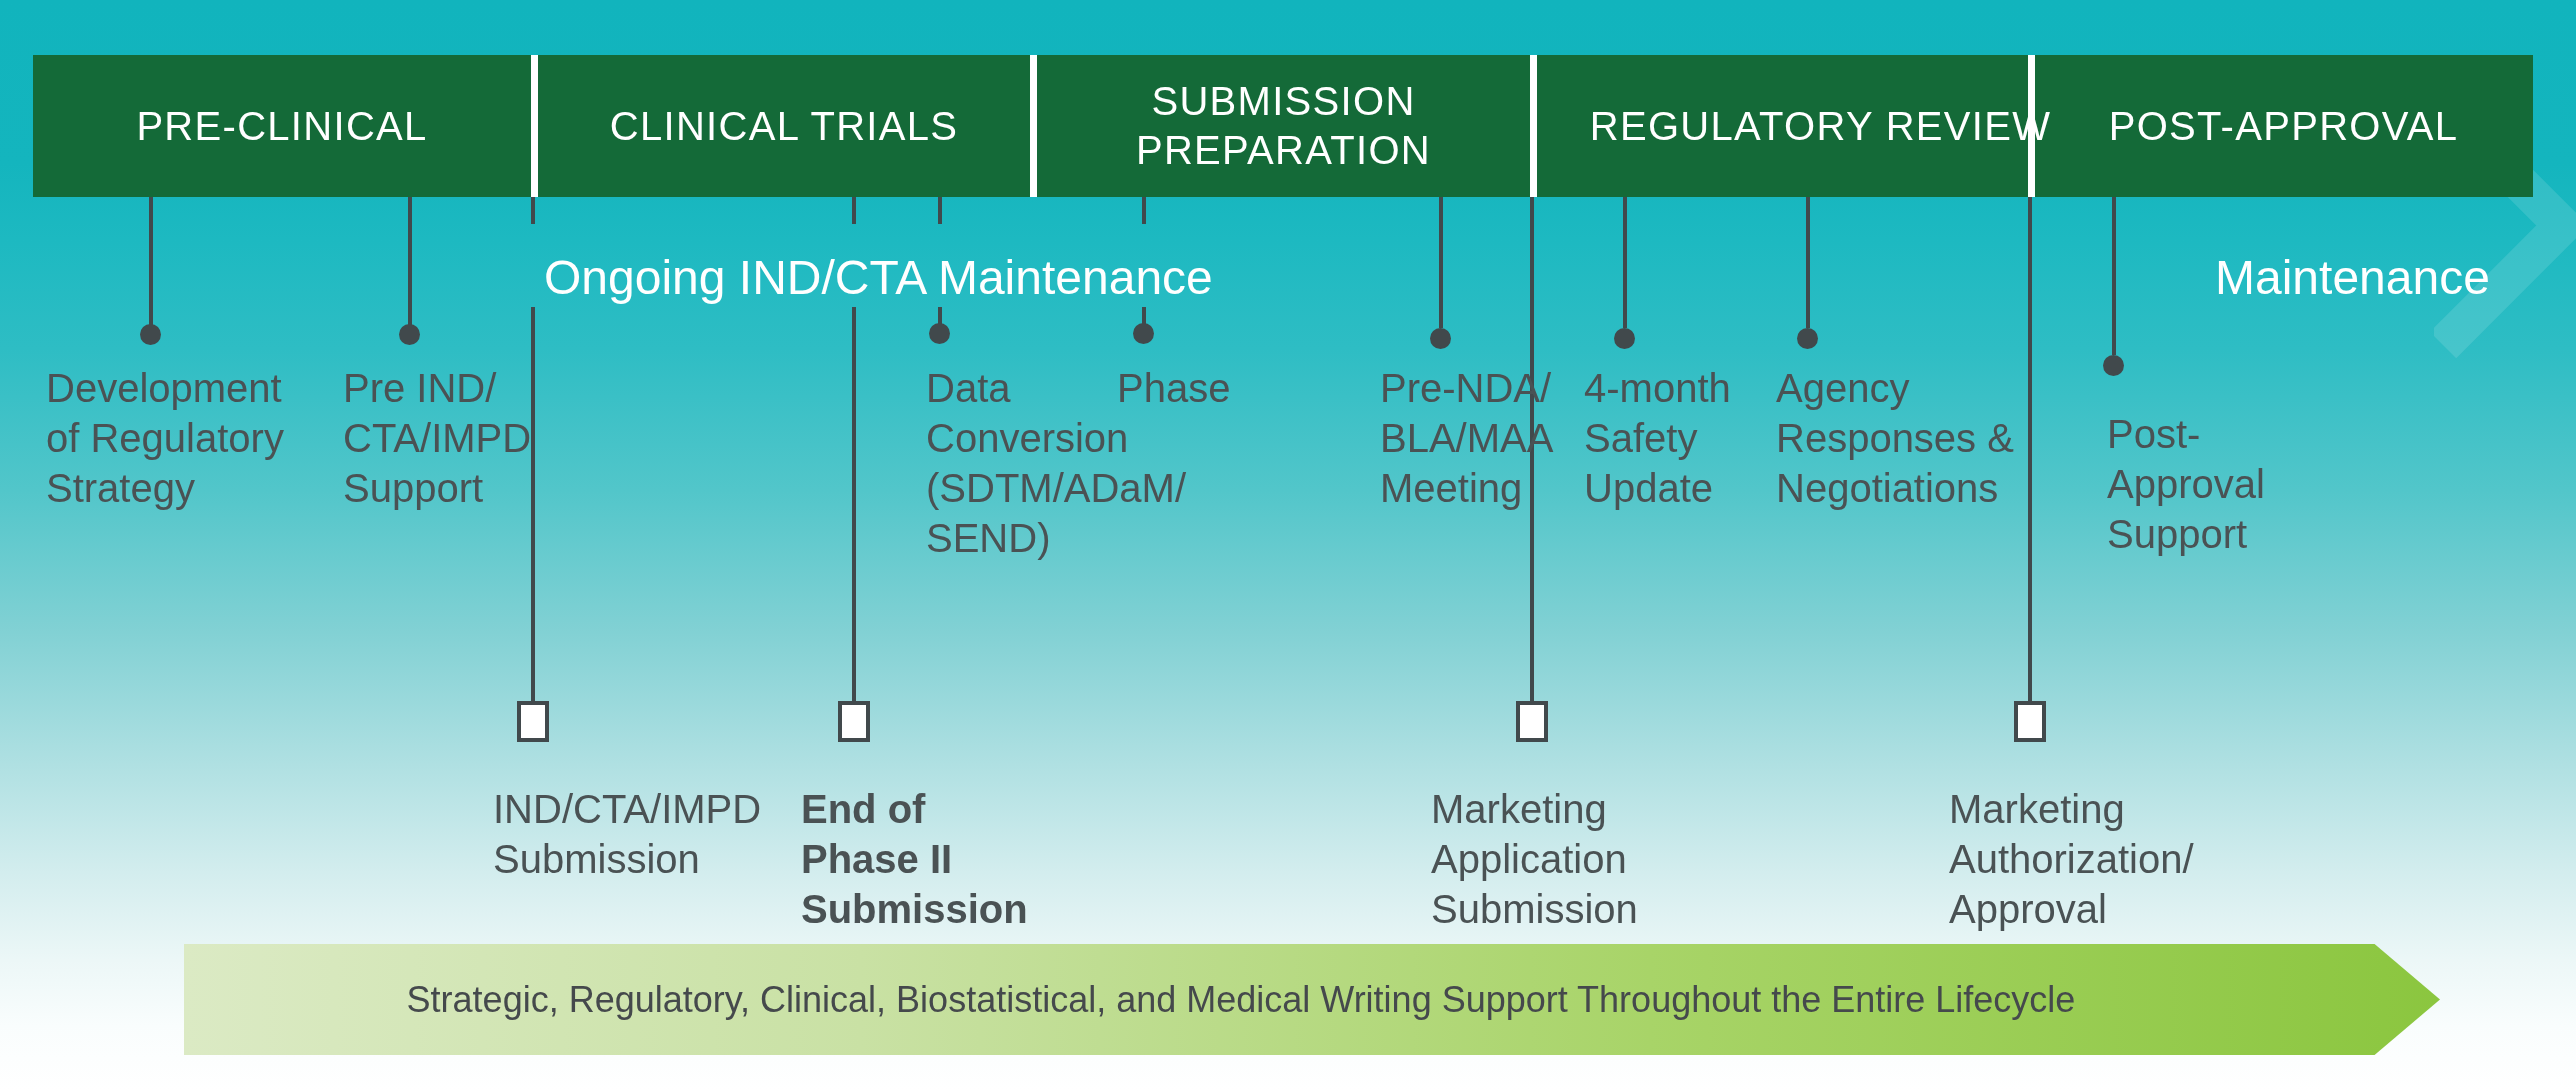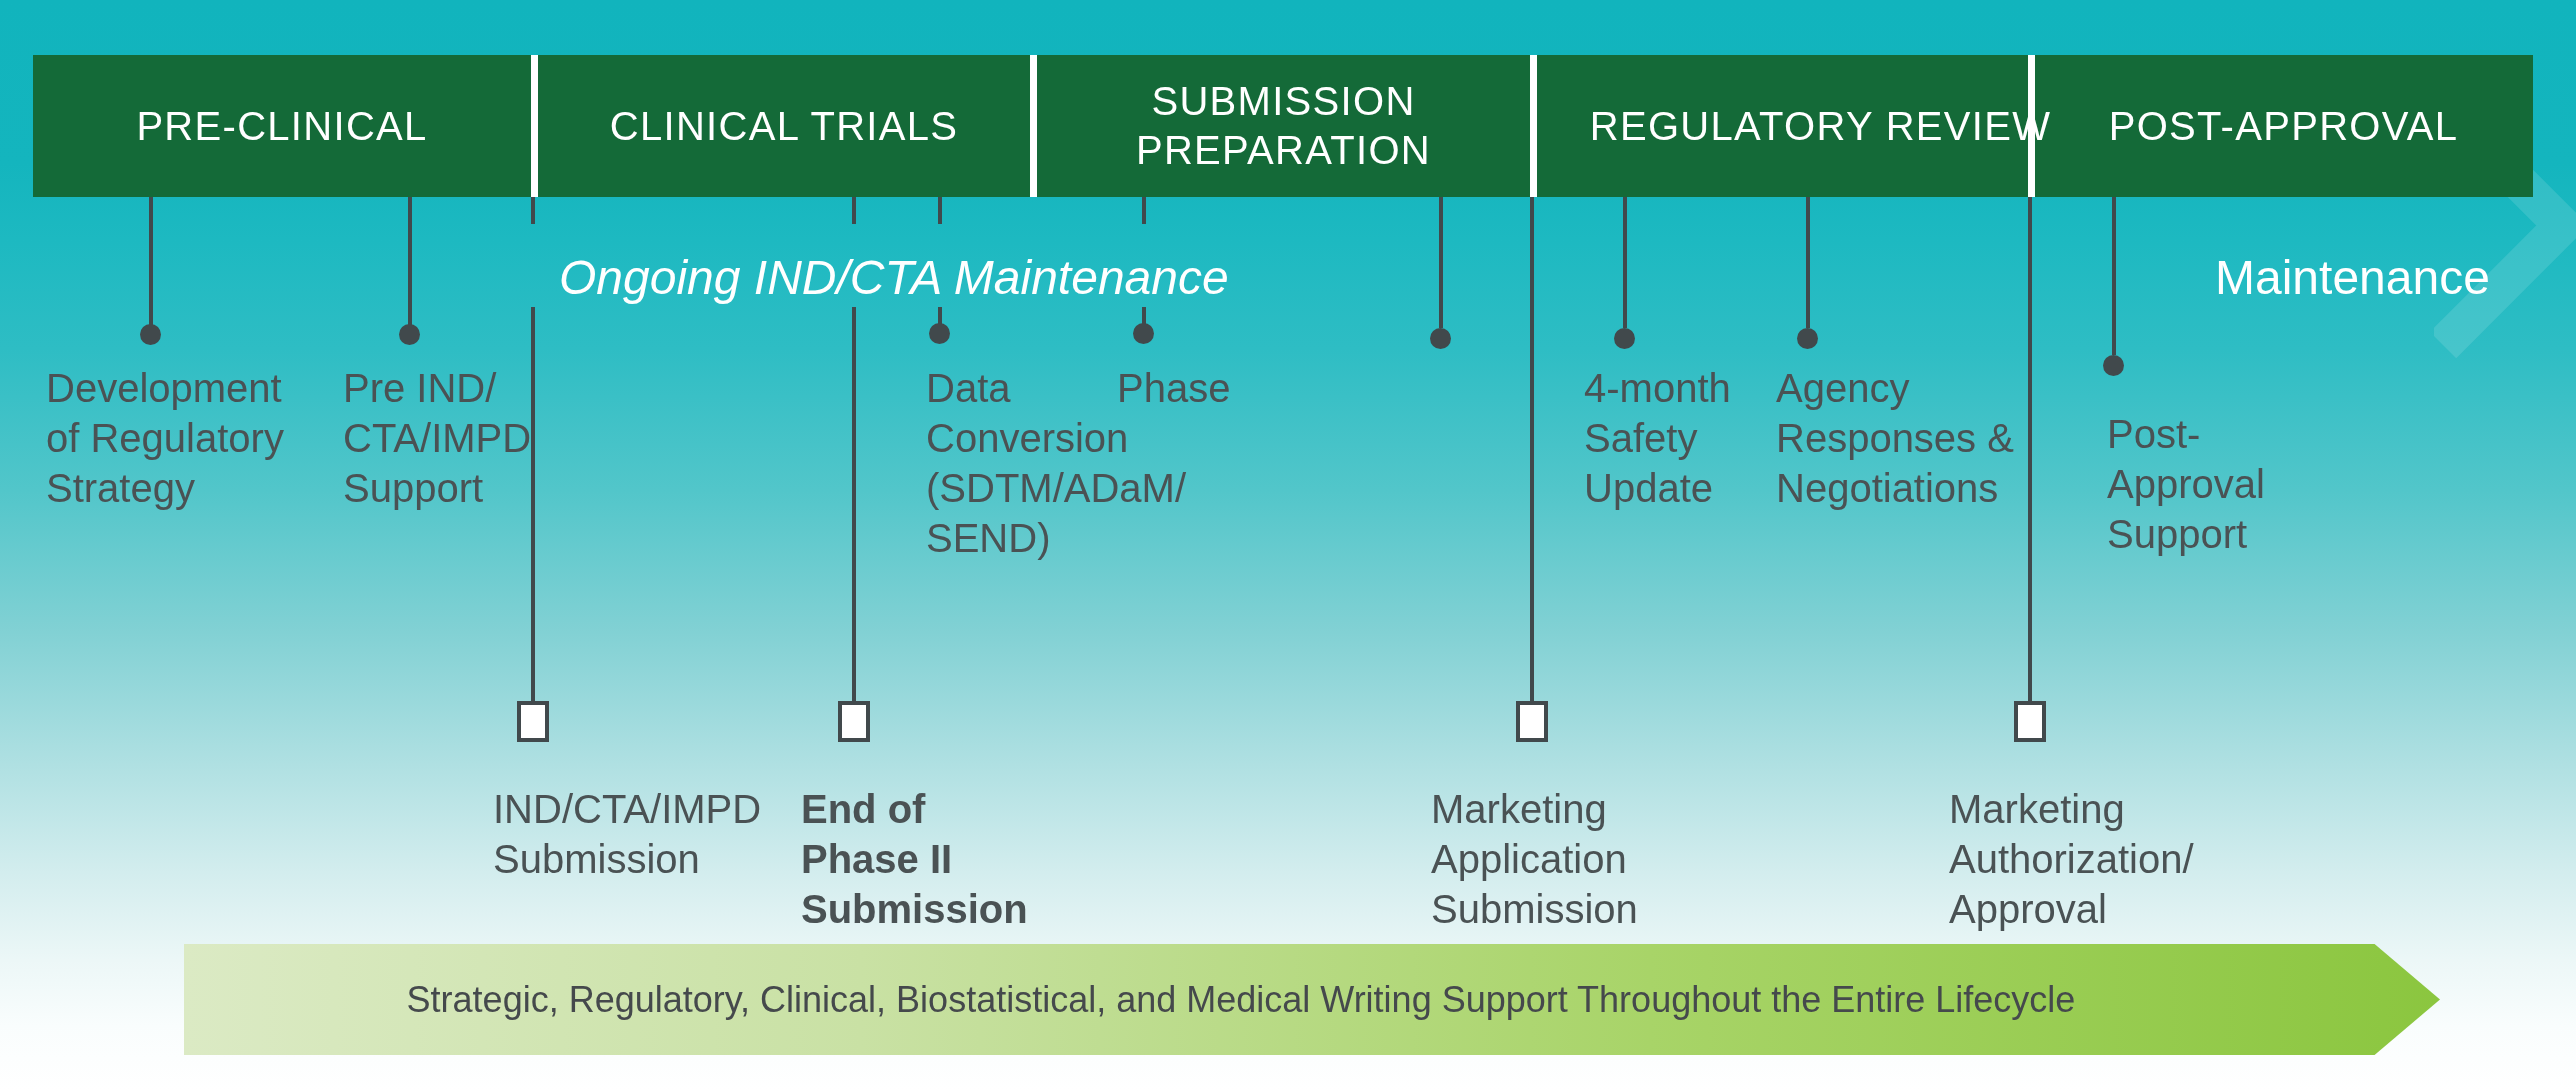--- a/index.html
+++ b/index.html
@@ -150,34 +150,37 @@
   <div class="dot-marker" style="left:1430px; top:328px;"></div>
   <div class="dot-marker" style="left:1614px; top:328px;"></div>
   <div class="dot-marker" style="left:1797px; top:328px;"></div>
   <div class="dot-marker" style="left:2103px; top:355px;"></div>
 
   <div class="square-marker" style="left:517px;  top:701px;"></div>
   <div class="square-marker" style="left:838px;  top:701px;"></div>
   <div class="square-marker" style="left:1516px; top:701px;"></div>
   <div class="square-marker" style="left:2014px; top:701px;"></div>
 
-  <div class="overlay-text" style="left:559px;  top:250px;font-style:italic;">Ongoing IND/CTA Maintenance</div>
+  <div class="overlay-text" style="left:544px;  top:250px;">Ongoing IND/CTA Maintenance</div>
   <div class="overlay-text" style="left:2215px; top:250px;">Maintenance</div>
 
   <div class="milestone-label" style="left:46px;   top:363px;">Development
 of Regulatory
 Strategy</div>
   <div class="milestone-label" style="left:343px;  top:363px;">Pre IND/
 CTA/IMPD
 Support</div>
   <div class="milestone-label" style="left:882px;  top:363px;margin-left:44px;">Data
 Conversion
 (SDTM/ADaM/
 SEND)</div>
   <div class="milestone-label" style="left:1117px; top:363px;">Phase</div>
+  <div class="milestone-label" style="left:1380px; top:363px;">Pre-NDA/
+BLA/MAA
+Meeting</div>
   <div class="milestone-label" style="left:1584px; top:363px;">4-month
 Safety
 Update</div>
   <div class="milestone-label" style="left:1776px; top:363px;">Agency
 Responses &amp;
 Negotiations</div>
   <div class="milestone-label" style="left:2107px; top:409px;">Post-
 Approval
 Support</div>
 

